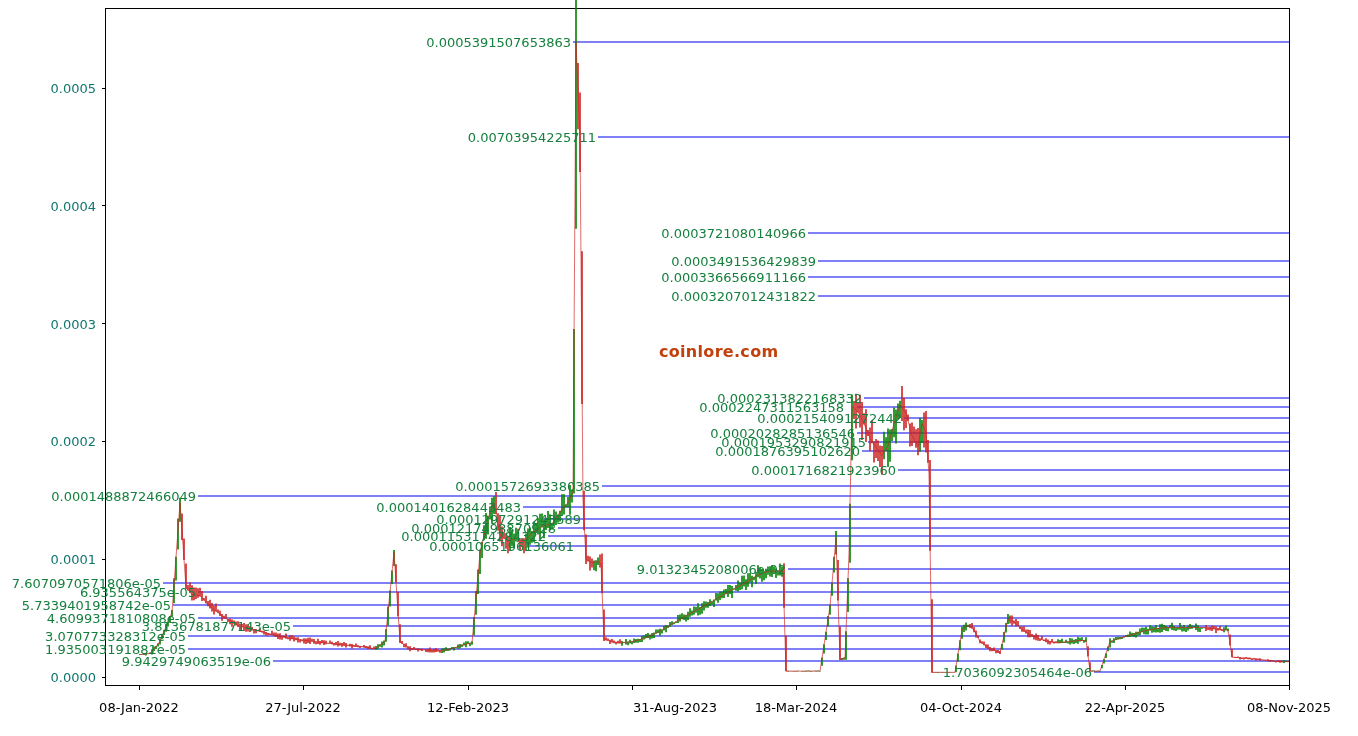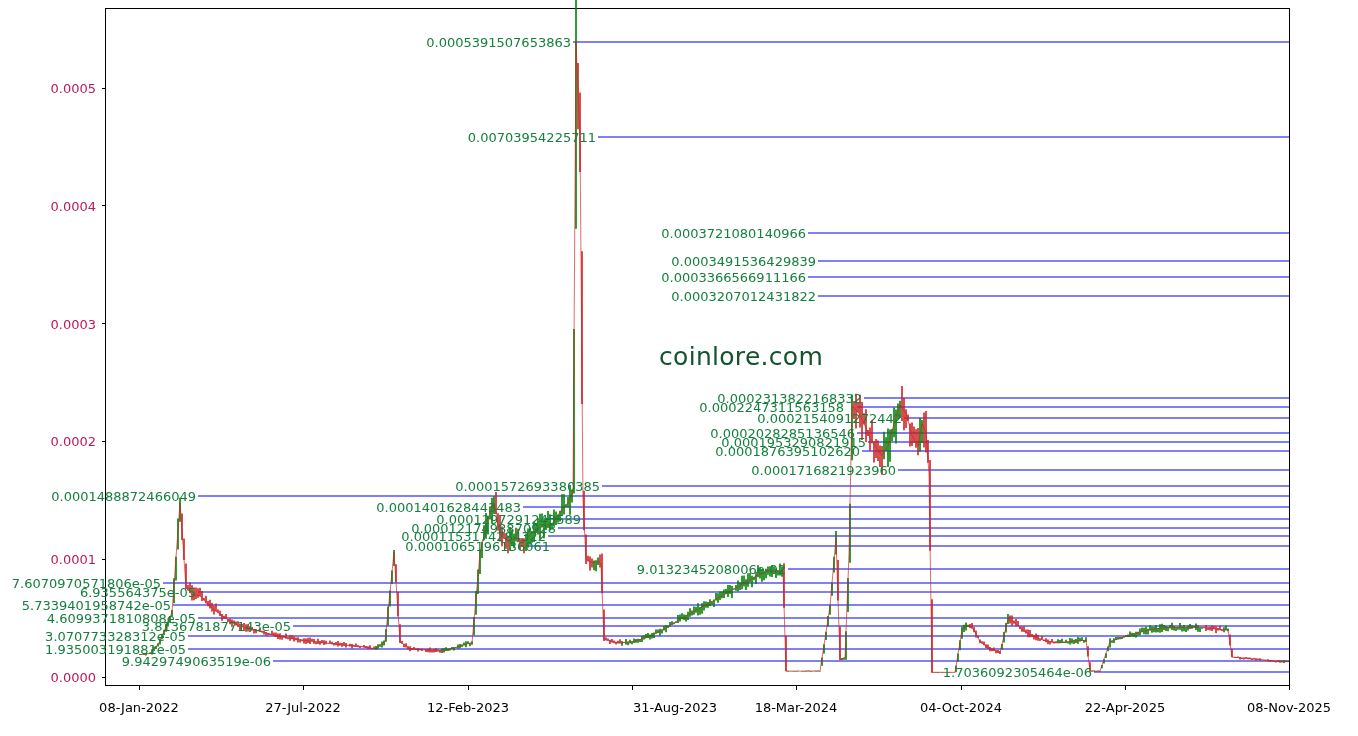--- a/index.html
+++ b/index.html
@@ -8,33 +8,33 @@
   #stage{position:relative;width:1358px;height:736px;background:#ffffff;}
 
   
   #plot-frame{position:absolute;left:105px;top:8px;width:1185px;height:678px;
               border:1px solid #000000;box-sizing:border-box;background:transparent;}
 
   
   #grid-svg,#series-svg{position:absolute;left:0;top:0;width:1358px;height:736px;}
 
   
-  .ytick{position:absolute;font-size:13px;color:#be185d;text-align:right;
+  .ytick{position:absolute;font-size:13px;color:#0f766e;text-align:right;
          white-space:nowrap;transform:translateY(-50%);}
   .xtick{position:absolute;font-size:13px;color:#000;white-space:nowrap;
          transform:translateX(-50%);top:700px;}
   .tickmark{position:absolute;background:#000;}
 
   
   .plabel{position:absolute;font-size:13px;color:#15803d;white-space:nowrap;
           text-align:right;transform:translateY(-50%);}
 
   
-  #watermark{position:absolute;left:659px;top:342px;font-size:25px;
-             color:#14532d;letter-spacing:.3px;white-space:nowrap;}
+  #watermark{position:absolute;left:659px;top:342px;font-size:16px;
+             color:#c2410c;letter-spacing:.3px;white-space:nowrap;font-weight:bold;}
 </style>
 </head>
 <body>
 
 <div id="stage">
 
   <div id="plot-frame"></div>
 
   <svg id="grid-svg">
       <line x1="573" x2="1289" y1="42" y2="42" stroke="#0000ee" stroke-width="1.2"></line>
@@ -697,21 +697,21 @@
       <div class="plabel" style="right: 503px; top: 433px;">0.0002028285136546</div>
       <div class="plabel" style="right: 492px; top: 442px;">0.0001953290821915</div>
       <div class="plabel" style="right: 498px; top: 451px;">0.0001876395102620</div>
       <div class="plabel" style="right: 462px; top: 470px;">0.0001716821923960</div>
       <div class="plabel" style="right: 1162px; top: 496px;">0.0001488872466049</div>
       <div class="plabel" style="right: 758px; top: 486px;">0.0001572693380385</div>
       <div class="plabel" style="right: 837px; top: 507px;">0.0001401628443483</div>
       <div class="plabel" style="right: 777px; top: 519px;">0.0001297291243589</div>
       <div class="plabel" style="right: 802px; top: 528px;">0.0001217498870928</div>
       <div class="plabel" style="right: 812px; top: 536px;">0.0001153174284322</div>
-      <div class="plabel" style="right: 808px; top: 546px;">0.0001065196136061</div>
+      <div class="plabel" style="right: 784px; top: 546px;">0.0001065196136061</div>
       <div class="plabel" style="right: 572px; top: 569px;">9.0132345208006e-02</div>
       <div class="plabel" style="right: 1197px; top: 583px; text-align: right;">7.6070970571806e-05</div>
       <div class="plabel" style="right: 1162px; top: 592px;">6.935564375e-05</div>
       <div class="plabel" style="right: 1187px; top: 605px;">5.7339401958742e-05</div>
       <div class="plabel" style="right: 1162px; top: 618px;">4.6099371810808e-05</div>
       <div class="plabel" style="right: 1067px; top: 626px;">3.8136781877143e-05</div>
       <div class="plabel" style="right: 1172px; top: 636px;">3.070773328312e-05</div>
       <div class="plabel" style="right: 1172px; top: 649px;">1.935003191881e-05</div>
       <div class="plabel" style="right: 1087px; top: 661px;">9.9429749063519e-06</div>
       <div class="plabel" style="right: 266px; top: 672px;">1.7036092305464e-06</div>

